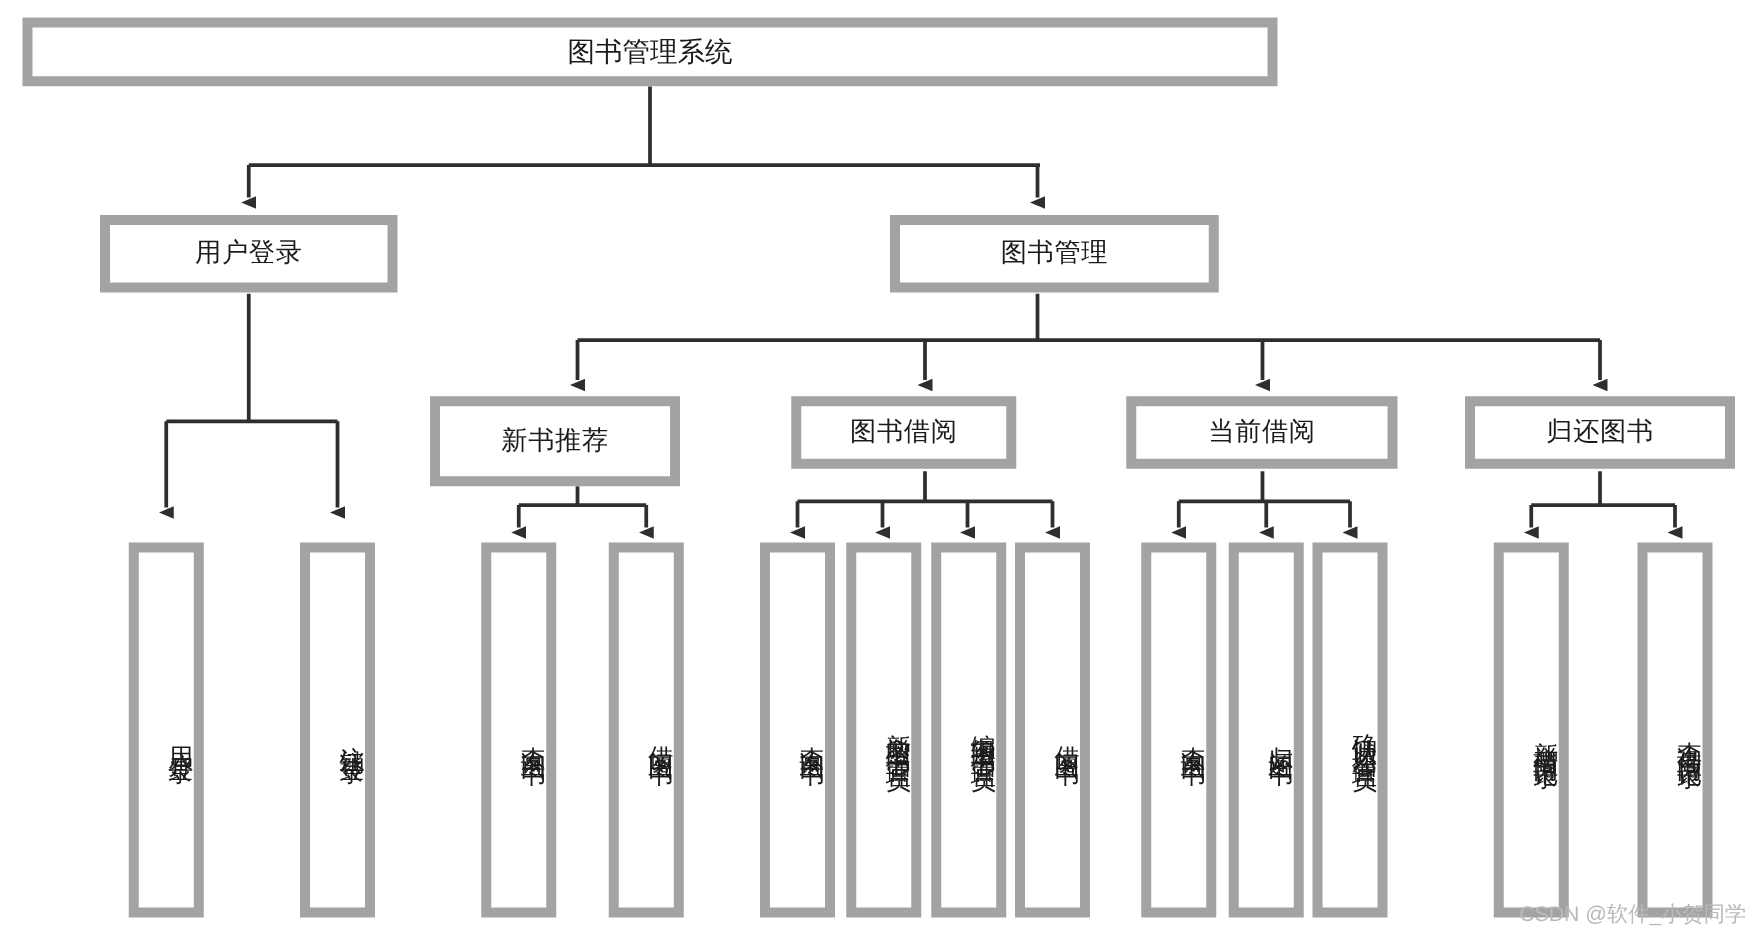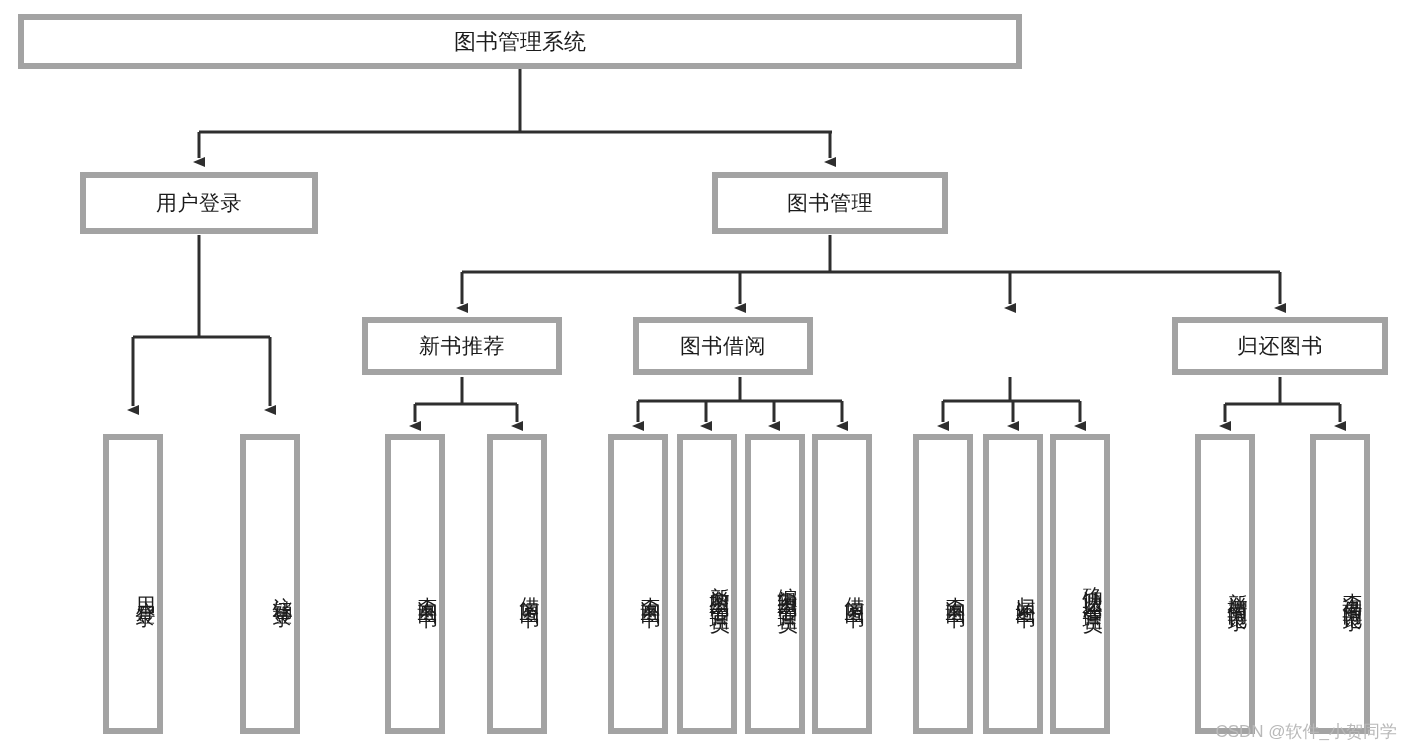--- a/index.html
+++ b/index.html
@@ -20,21 +20,21 @@
   #wires {
     position: absolute;
     left: 0;
     top: 0;
     width: 1405px;
     height: 747px;
   }
   .node {
     position: absolute;
     box-sizing: border-box;
-    border: 6px solid #a3a3a3;
+    border: 8px solid #a3a3a3;
     background: #ffffff;
     color: #1b1b1b;
     display: flex;
     align-items: center;
     justify-content: center;
     text-align: center;
     line-height: 1.18;
   }
   .node.h {
     font-size: 21px;
@@ -121,29 +121,32 @@
     </g>
   </svg>
 
   <div class="node root" style="left:18px; top:14px; width:1004px; height:55px;">
     <span>图书管理系统</span>
   </div>
 
   <div class="node h" style="left:80px; top:172px; width:238px; height:62px;">
     <span>用户登录</span>
   </div>
-  <div class="node h" style="left:712px; top:172px; width:236px; height:62px;">
+  <div class="node h" style="left:712px; top:172px; width:263px; height:62px;">
     <span>图书管理</span>
   </div>
 
-  <div class="node h" style="left:362px; top:317px; width:200px; height:58px;justify-content:center;">
+  <div class="node h" style="left:344px; top:317px; width:200px; height:72px;justify-content:center;">
     <span>新书推荐</span>
   </div>
   <div class="node h" style="left:633px; top:317px; width:180px; height:58px;">
     <span>图书借阅</span>
+  </div>
+  <div class="node h" style="left:901px; top:317px; width:217px; height:58px;">
+    <span>当前借阅</span>
   </div>
   <div class="node h" style="left:1172px; top:317px; width:216px; height:58px;">
     <span>归还图书</span>
   </div>
 
   <div class="node v" style="left:103px; top:434px; width:60px; height:300px;">
     <span class="vtxt">用户登录</span>
   </div>
   <div class="node v" style="left:240px; top:434px; width:60px; height:300px;">
     <span class="vtxt">注销登录</span>

